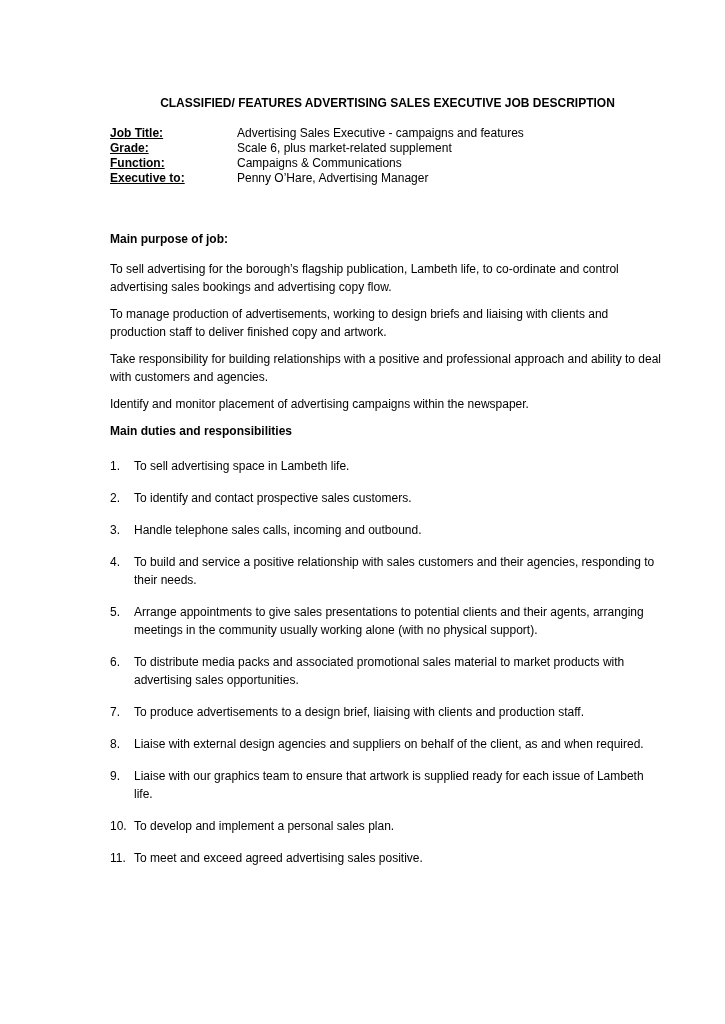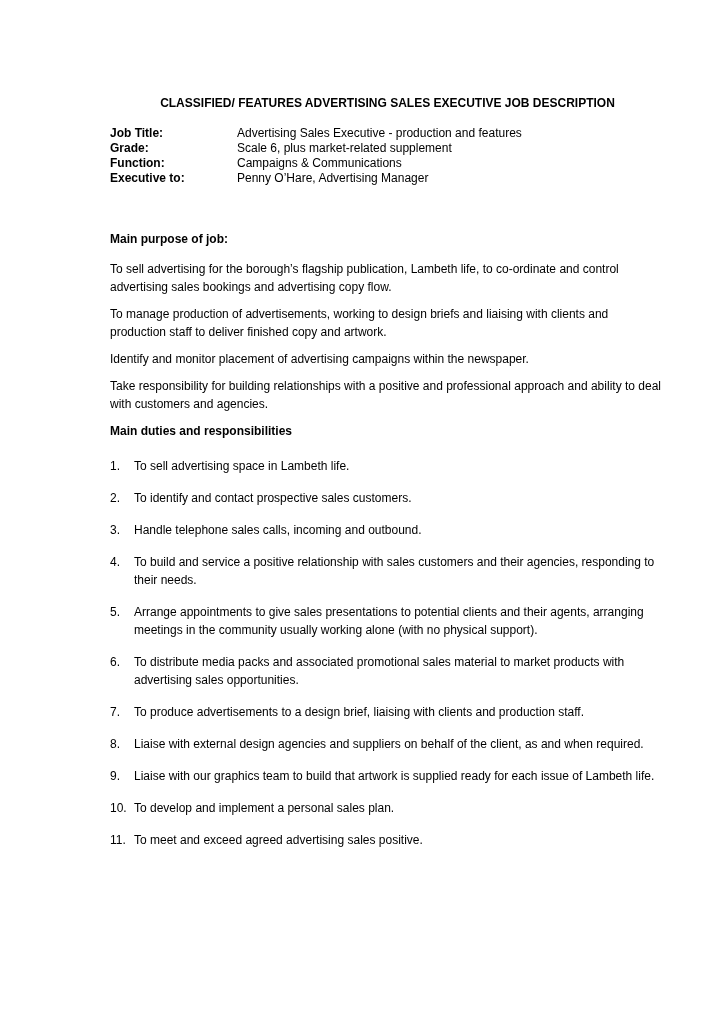--- a/index.html
+++ b/index.html
@@ -29,20 +29,21 @@
   .meta {
     margin: 0 0 44px 0;
   }
   .meta-row {
     display: flex;
     line-height: 15px;
   }
   .meta-label {
     flex: 0 0 127px;
     font-weight: bold;
+    text-decoration: underline;
   }
   .meta-value {
     flex: 1;
   }
   .heading {
     font-weight: bold;
     font-size: 12px;
     line-height: 18px;
     margin: 0 0 12px 0;
   }
@@ -73,21 +74,21 @@
 <body>
 
 <div class="page">
 
   <h1 class="title">CLASSIFIED/ FEATURES ADVERTISING SALES EXECUTIVE JOB DESCRIPTION</h1>
 
   <div class="meta">
 
       <div class="meta-row">
         <span class="meta-label">Job Title:</span>
-        <span class="meta-value">Advertising Sales Executive - production and features</span>
+        <span class="meta-value">Advertising Sales Executive - campaigns and features</span>
       </div>
 
       <div class="meta-row">
         <span class="meta-label">Grade:</span>
         <span class="meta-value">Scale 6, plus market-related supplement</span>
       </div>
 
       <div class="meta-row">
         <span class="meta-label">Function:</span>
         <span class="meta-value">Campaigns &amp; Communications</span>
@@ -100,23 +101,23 @@
     </div>
 
   <h2 class="heading">Main purpose of job:</h2>
 
   <div>
 
       <p class="para">To sell advertising for the borough’s flagship publication, Lambeth life, to co-ordinate and control advertising sales bookings and advertising copy flow.</p>
 
       <p class="para">To manage production of advertisements, working to design briefs and liaising with clients and production staff to deliver finished copy and artwork.</p>
 
+      <p class="para">Take responsibility for building relationships with a positive and professional approach and ability to deal with customers and agencies.</p>
+
       <p class="para">Identify and monitor placement of advertising campaigns within the newspaper.</p>
-
-      <p class="para">Take responsibility for building relationships with a positive and professional approach and ability to deal with customers and agencies.</p>
     </div>
 
   <h2 class="heading heading-duties">Main duties and responsibilities</h2>
 
   <div class="duties">
 
       <div class="duty">
         <span class="duty-num">1.</span>
         <span class="duty-text">To sell advertising space in Lambeth life.</span>
       </div>
@@ -151,21 +152,21 @@
         <span class="duty-text">To produce advertisements to a design brief, liaising with clients and production staff.</span>
       </div>
 
       <div class="duty">
         <span class="duty-num">8.</span>
         <span class="duty-text">Liaise with external design agencies and suppliers on behalf of the client, as and when required.</span>
       </div>
 
       <div class="duty">
         <span class="duty-num">9.</span>
-        <span class="duty-text">Liaise with our graphics team to build that artwork is supplied ready for each issue of Lambeth life.</span>
+        <span class="duty-text">Liaise with our graphics team to ensure that artwork is supplied ready for each issue of Lambeth life.</span>
       </div>
 
       <div class="duty">
         <span class="duty-num">10.</span>
         <span class="duty-text">To develop and implement a personal sales plan.</span>
       </div>
 
       <div class="duty">
         <span class="duty-num">11.</span>
         <span class="duty-text">To meet and exceed agreed advertising sales positive.</span>

